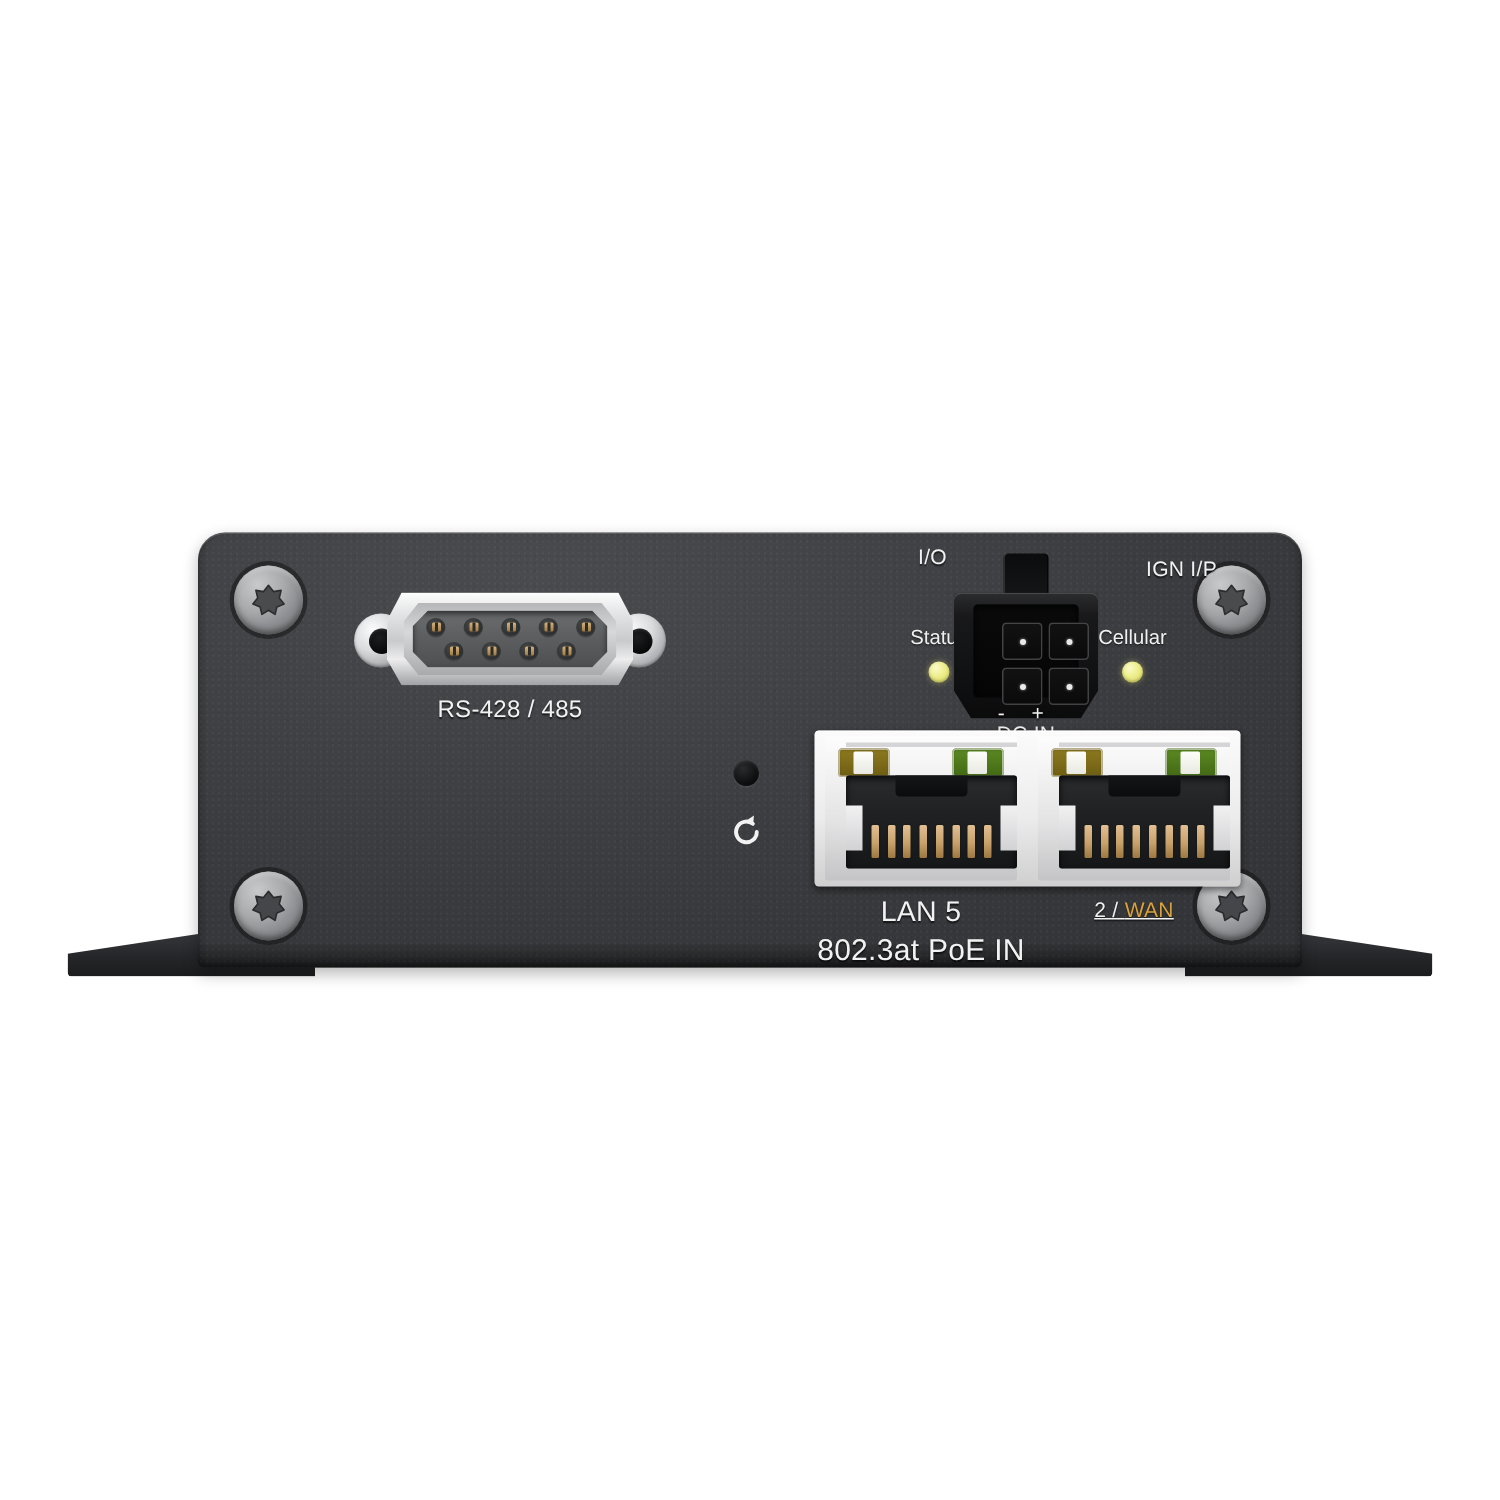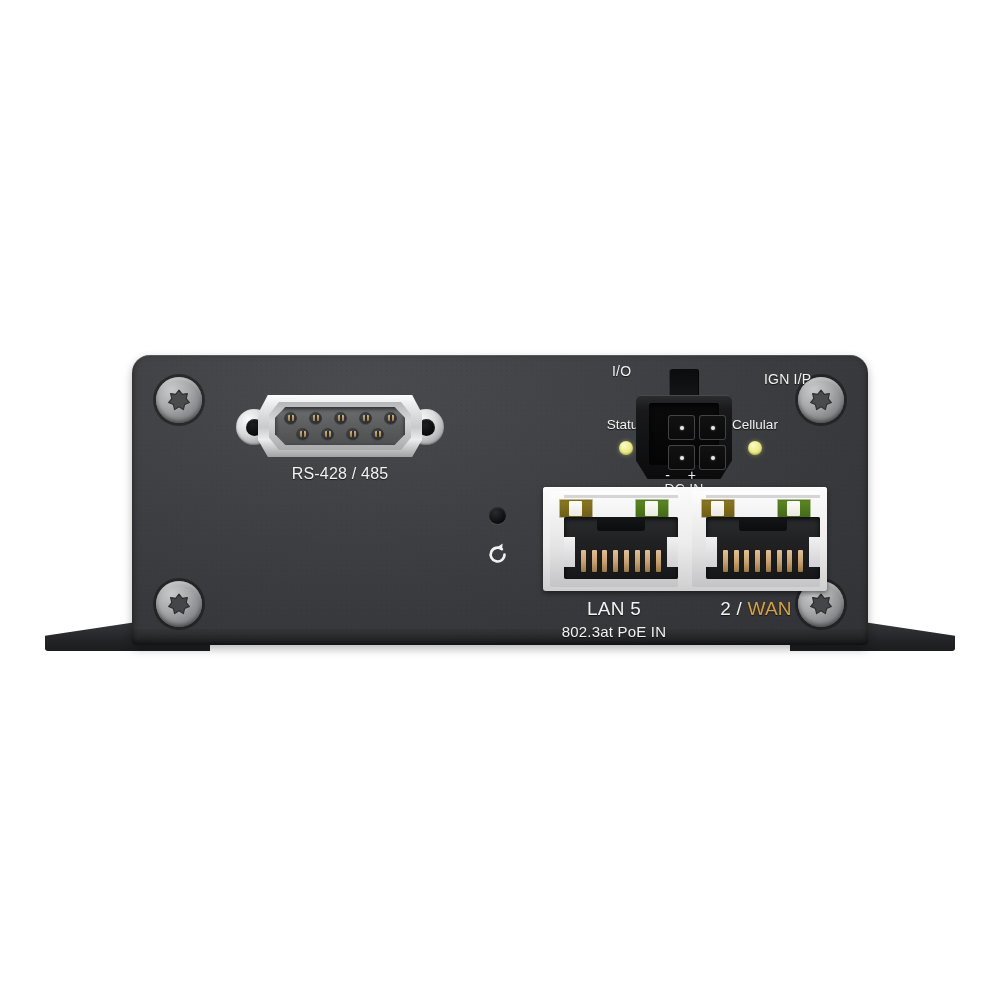--- a/index.html
+++ b/index.html
@@ -260,22 +260,22 @@
   .led-amber{background:linear-gradient(180deg,#8d7a1f,#6d5d13);}
   .led-green{background:linear-gradient(180deg,#5c8a22,#426814);}
   .port-led-left{left:9px;}
   .port-led-right{right:9px;}
   .rj45-topbar{
     position:absolute;left:14px;top:4px;width:114px;height:3px;background:#d5d5d7;
   }
 
   
   #lan1-caption{left:411px;top:243px;width:142px;text-align:center;font-size:19px;}
-  #lan1-sub{left:391px;top:268px;width:182px;text-align:center;font-size:15px;}
-  #wan-caption{left:553px;top:243px;width:142px;text-align:center;font-size:19px;}
+  #lan1-sub{left:391px;top:268px;width:182px;text-align:center;font-size:20px;}
+  #wan-caption{left:553px;top:243px;width:142px;text-align:center;font-size:14px;text-decoration:underline;}
   #wan-caption .wan-accent{color:#d9a23c;}
 
   
   #peplink-logo{position:absolute;left:104px;top:170px;width:146px;height:82px;}
   #logo-dots{position:absolute;left:0;top:0;width:146px;height:34px;}
   .logo-dot{position:absolute;border-radius:50%;background:#f5b335;}
   #logo-wordmark{
     position:absolute;left:0;top:28px;
     font-size:48px;font-weight:700;letter-spacing:-2px;
     color:#f3f3f3;text-shadow:0 1px 2px rgba(0,0,0,0.6);

